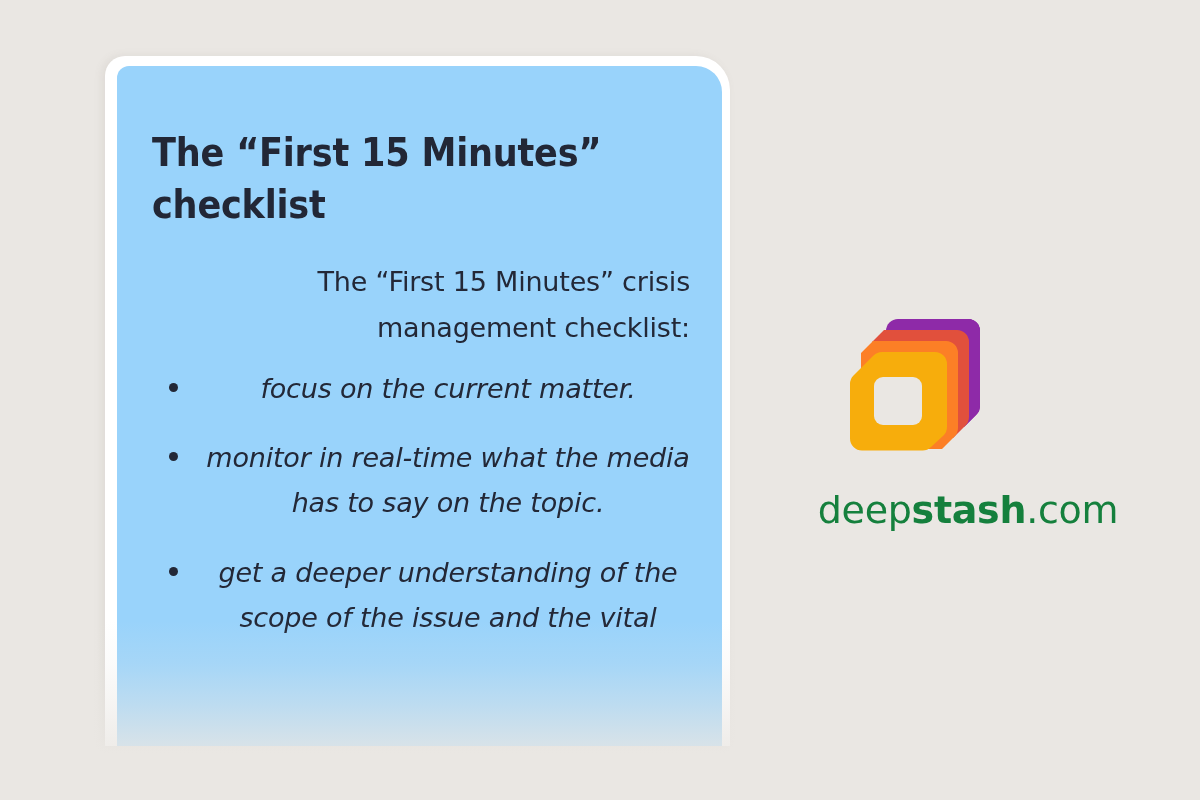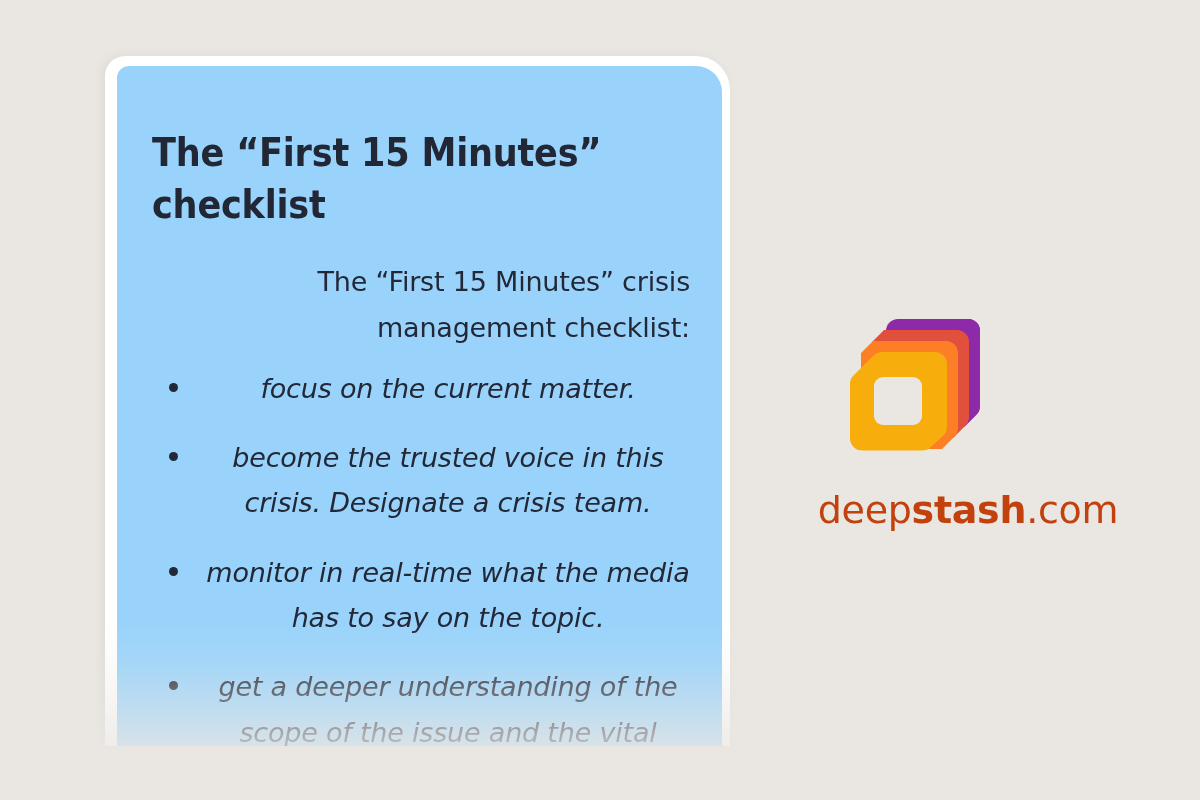--- a/index.html
+++ b/index.html
@@ -150,21 +150,21 @@
 
   .wordmark {
     position: absolute;
     left: 0;
     top: 178px;
     width: 320px;
     text-align: center;
     white-space: nowrap;
     font-family: "DejaVu Sans", sans-serif;
     font-size: 38px;
-    color: #c2410c;
+    color: #15803d;
     letter-spacing: -0.3px;
   }
   .wordmark .w-deep { font-weight: normal; }
   .wordmark .w-stash { font-weight: bold; }
   .wordmark .w-com { font-weight: normal; }
 </style>
 </head>
 <body>
 
 <div id="stage">
@@ -177,24 +177,20 @@
       <div class="card-content">
 
         <h1 class="card-title">The “First 15 Minutes” checklist</h1>
 
         <p class="card-intro">The “First 15 Minutes” crisis management checklist:</p>
 
         <ul class="bullets">
           <li>
             <span class="dot"></span>
             <span>focus on the current matter.</span>
-          </li>
-          <li>
-            <span class="dot"></span>
-            <span>become the trusted voice in this crisis. Designate a crisis team.</span>
           </li>
           <li>
             <span class="dot"></span>
             <span>monitor in real-time what the media has to say on the topic.</span>
           </li>
           <li>
             <span class="dot"></span>
             <span>get a deeper understanding of the scope of the issue and the vital</span>
           </li>
         </ul>

